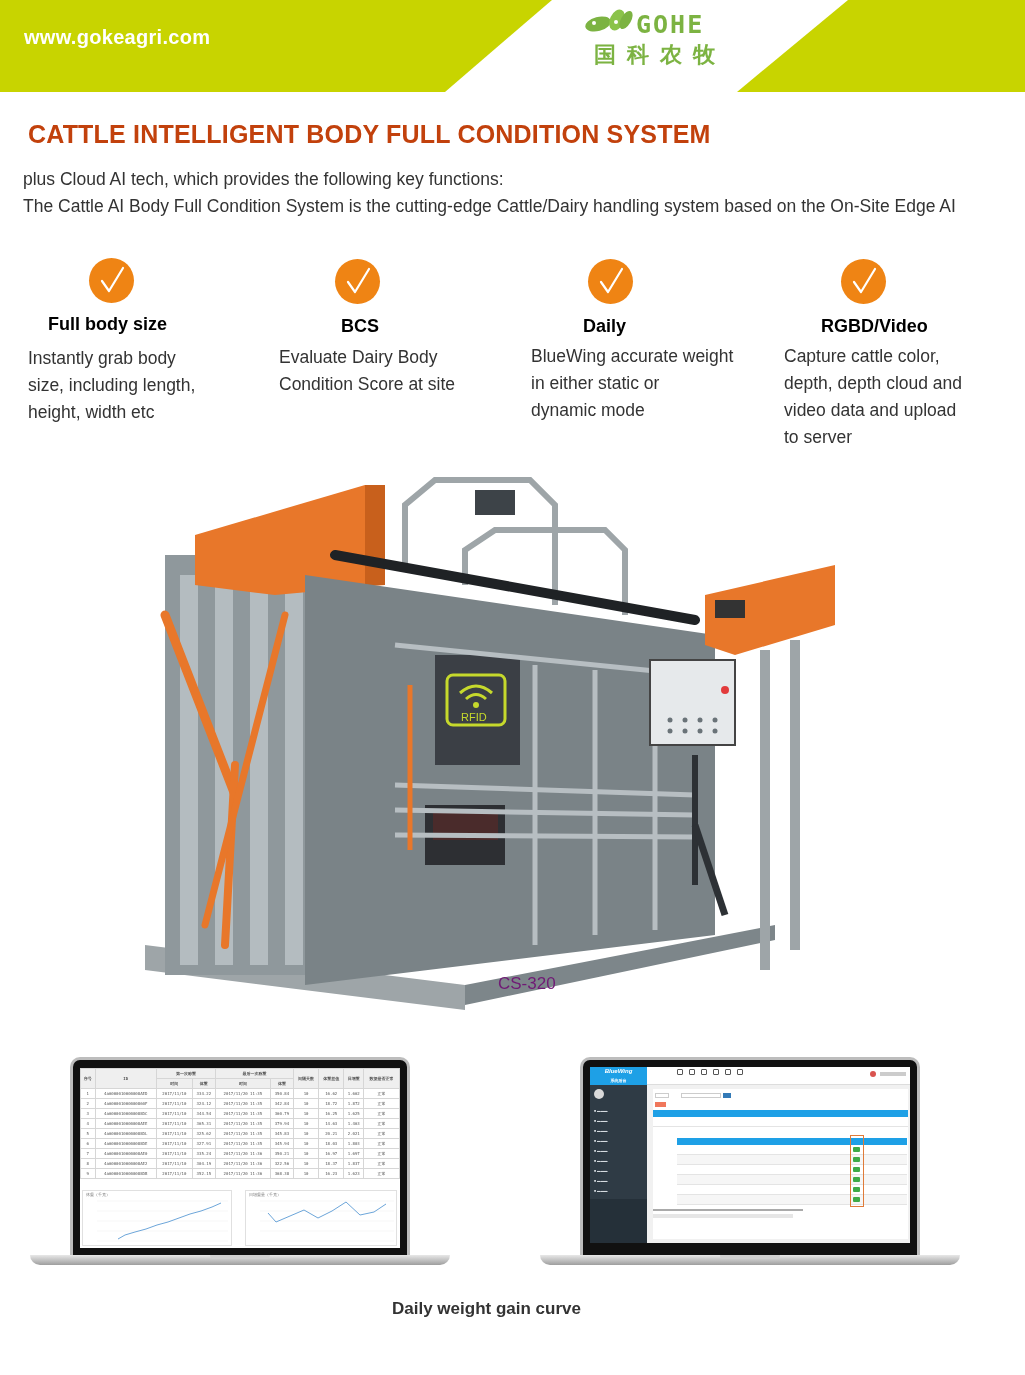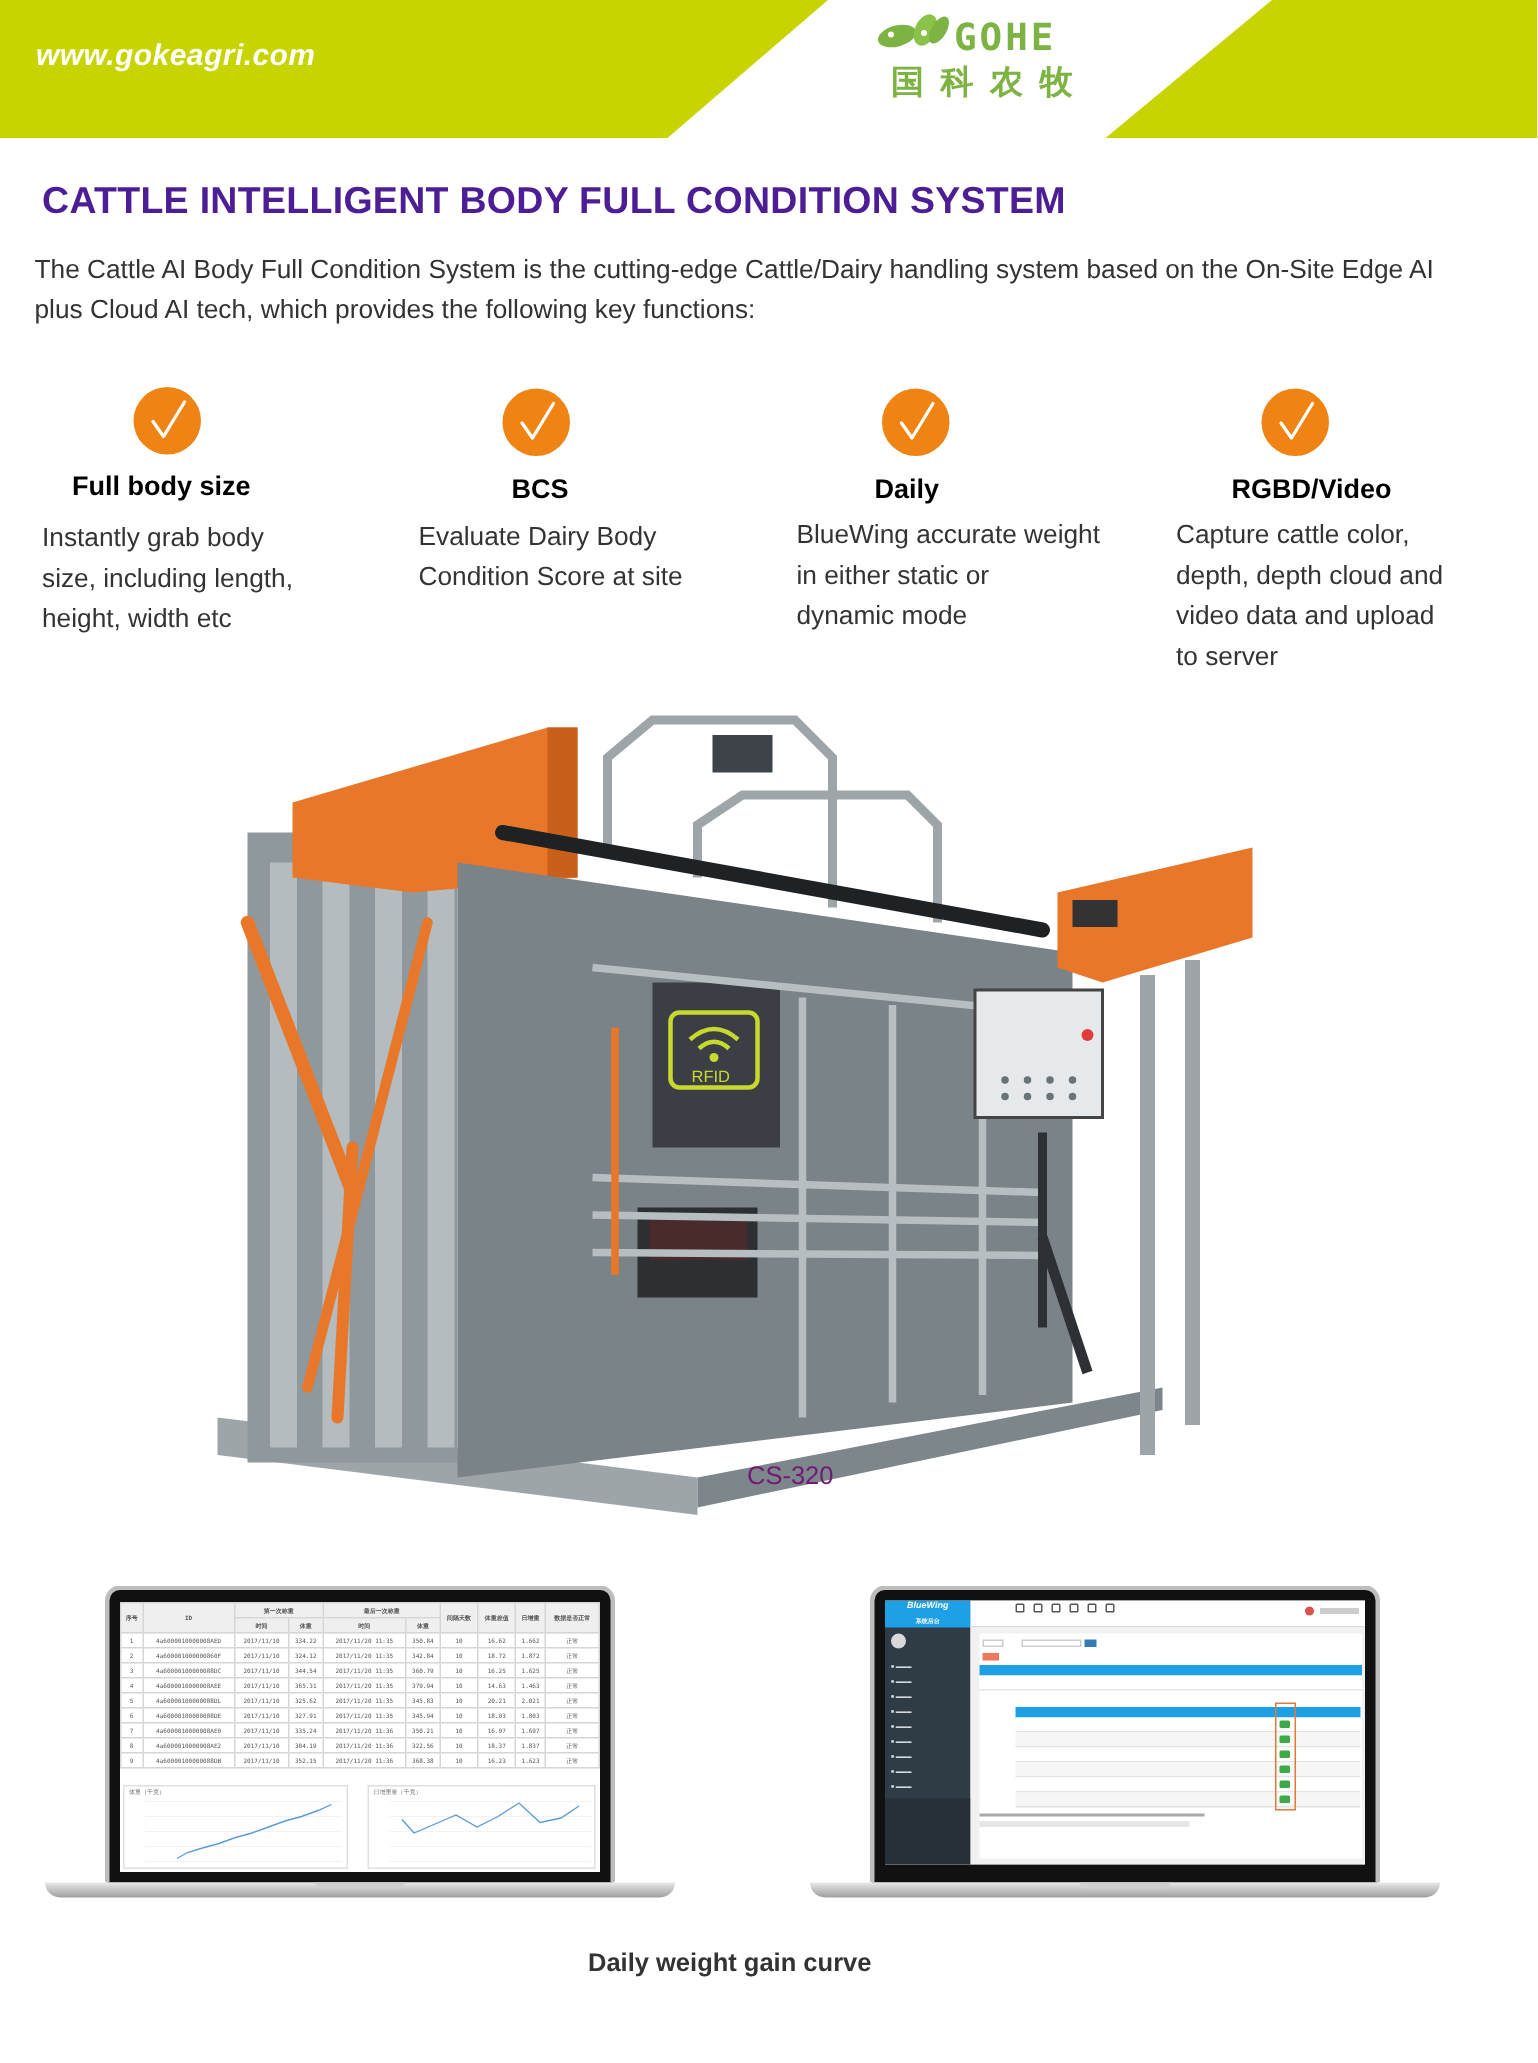--- a/index.html
+++ b/index.html
@@ -2,28 +2,28 @@
 <html><head>
 <meta charset="utf-8">
 <style>
   * { box-sizing: border-box; margin: 0; padding: 0; }
   html, body { width: 1025px; height: 1375px; background: #ffffff; overflow: hidden; }
   body { position: relative; font-family: "Liberation Sans", "DejaVu Sans", sans-serif; color: #333333; }
 
   
   .banner { position: absolute; left: 0; top: 0; width: 1025px; height: 92px; }
   .banner svg { position: absolute; left: 0; top: 0; }
-  .site-url { position: absolute; left: 24px; top: 26px; color: #ffffff; font-size: 20px; font-style: italic; font-weight: bold; letter-spacing: 0.3px; }
+  .site-url { position: absolute; left: 24px; top: 26px; color: #ffffff; font-size: 20px; font-weight: bold; letter-spacing: 0.3px; }
   .logo { position: absolute; left: 584px; top: 8px; width: 150px; height: 60px; }
   .logo-en { position: absolute; left: 52px; top: 2px; font-size: 25px; font-weight: bold; color: #7cb342; letter-spacing: 2px; font-family: "DejaVu Sans Mono", monospace; }
   .logo-cn { position: absolute; left: 10px; top: 32px; font-size: 22px; color: #7cb342; letter-spacing: 11px; font-weight: bold; font-family: "DejaVu Sans", sans-serif; }
   .logo-leaf { position: absolute; left: 0; top: 2px; }
 
   
-  .page-title { position: absolute; left: 28px; top: 120px; font-size: 25px; font-weight: bold; color: #4c1d95; letter-spacing: 0.2px; }
+  .page-title { position: absolute; left: 28px; top: 120px; font-size: 25px; font-weight: bold; color: #c2410c; letter-spacing: 0.2px; }
   .intro { position: absolute; left: 23px; top: 166px; width: 970px; font-size: 17.5px; line-height: 27px; color: #333333; }
 
   
   .feature { position: absolute; top: 258px; }
   .check { width: 45px; height: 45px; border-radius: 50%; background: #ef8414; position: absolute; }
   .check svg { position: absolute; left: 0; top: 0; }
   .feat-title { position: absolute; font-size: 18px; font-weight: bold; color: #000000; white-space: nowrap; }
   .feat-desc { position: absolute; font-size: 17.5px; line-height: 27px; color: #333333; white-space: nowrap; }
 
   
@@ -73,22 +73,22 @@
       <circle cx="10" cy="15" r="2" fill="#fff"></circle>
       <circle cx="32" cy="14" r="2" fill="#fff"></circle>
     </svg>
     <div class="logo-en">GOHE</div>
     <div class="logo-cn">国科农牧</div>
   </div>
 </div>
 
 <h1 class="page-title">CATTLE INTELLIGENT BODY FULL CONDITION SYSTEM</h1>
 <div class="intro">
+  <div>plus Cloud AI tech, which provides the following key functions:</div>
   <div>The Cattle AI Body Full Condition System is the cutting-edge Cattle/Dairy handling system based on the On-Site Edge AI</div>
-  <div>plus Cloud AI tech, which provides the following key functions:</div>
 </div>
 
 <div class="feature" style="left:0;">
   <div class="check" style="left:89px;top:0;">
     <svg width="45" height="45">
         <polyline points="13,23 20,33 34,10" fill="none" stroke="#fff" stroke-width="2.2" stroke-linejoin="round" stroke-linecap="round"></polyline>
       </svg>
   </div>
   <div class="feat-title" style="left:48px;top:56px;">Full body size</div>
   <div class="feat-desc" style="left:28px;top:87px;">

